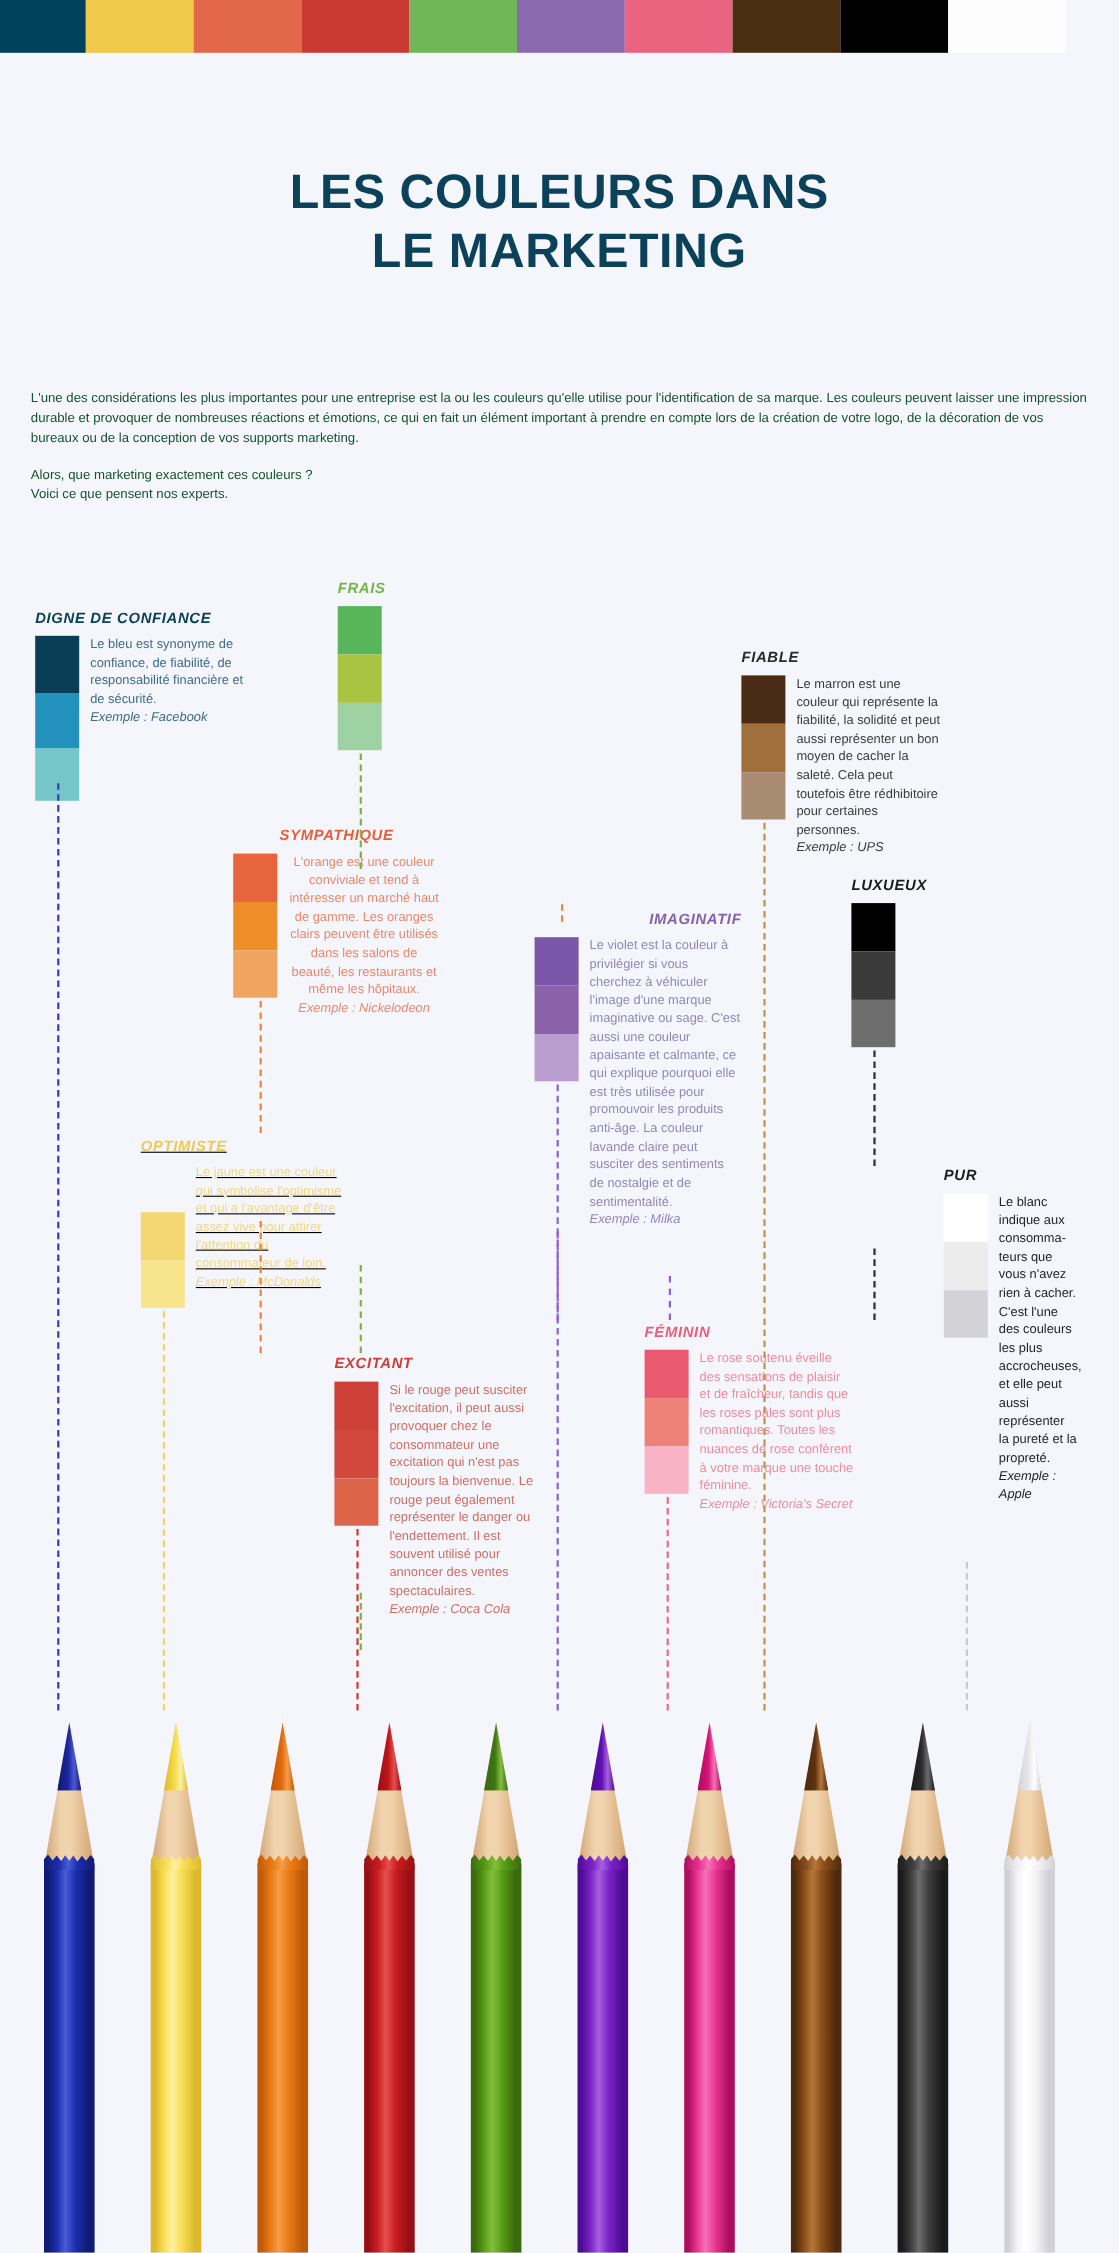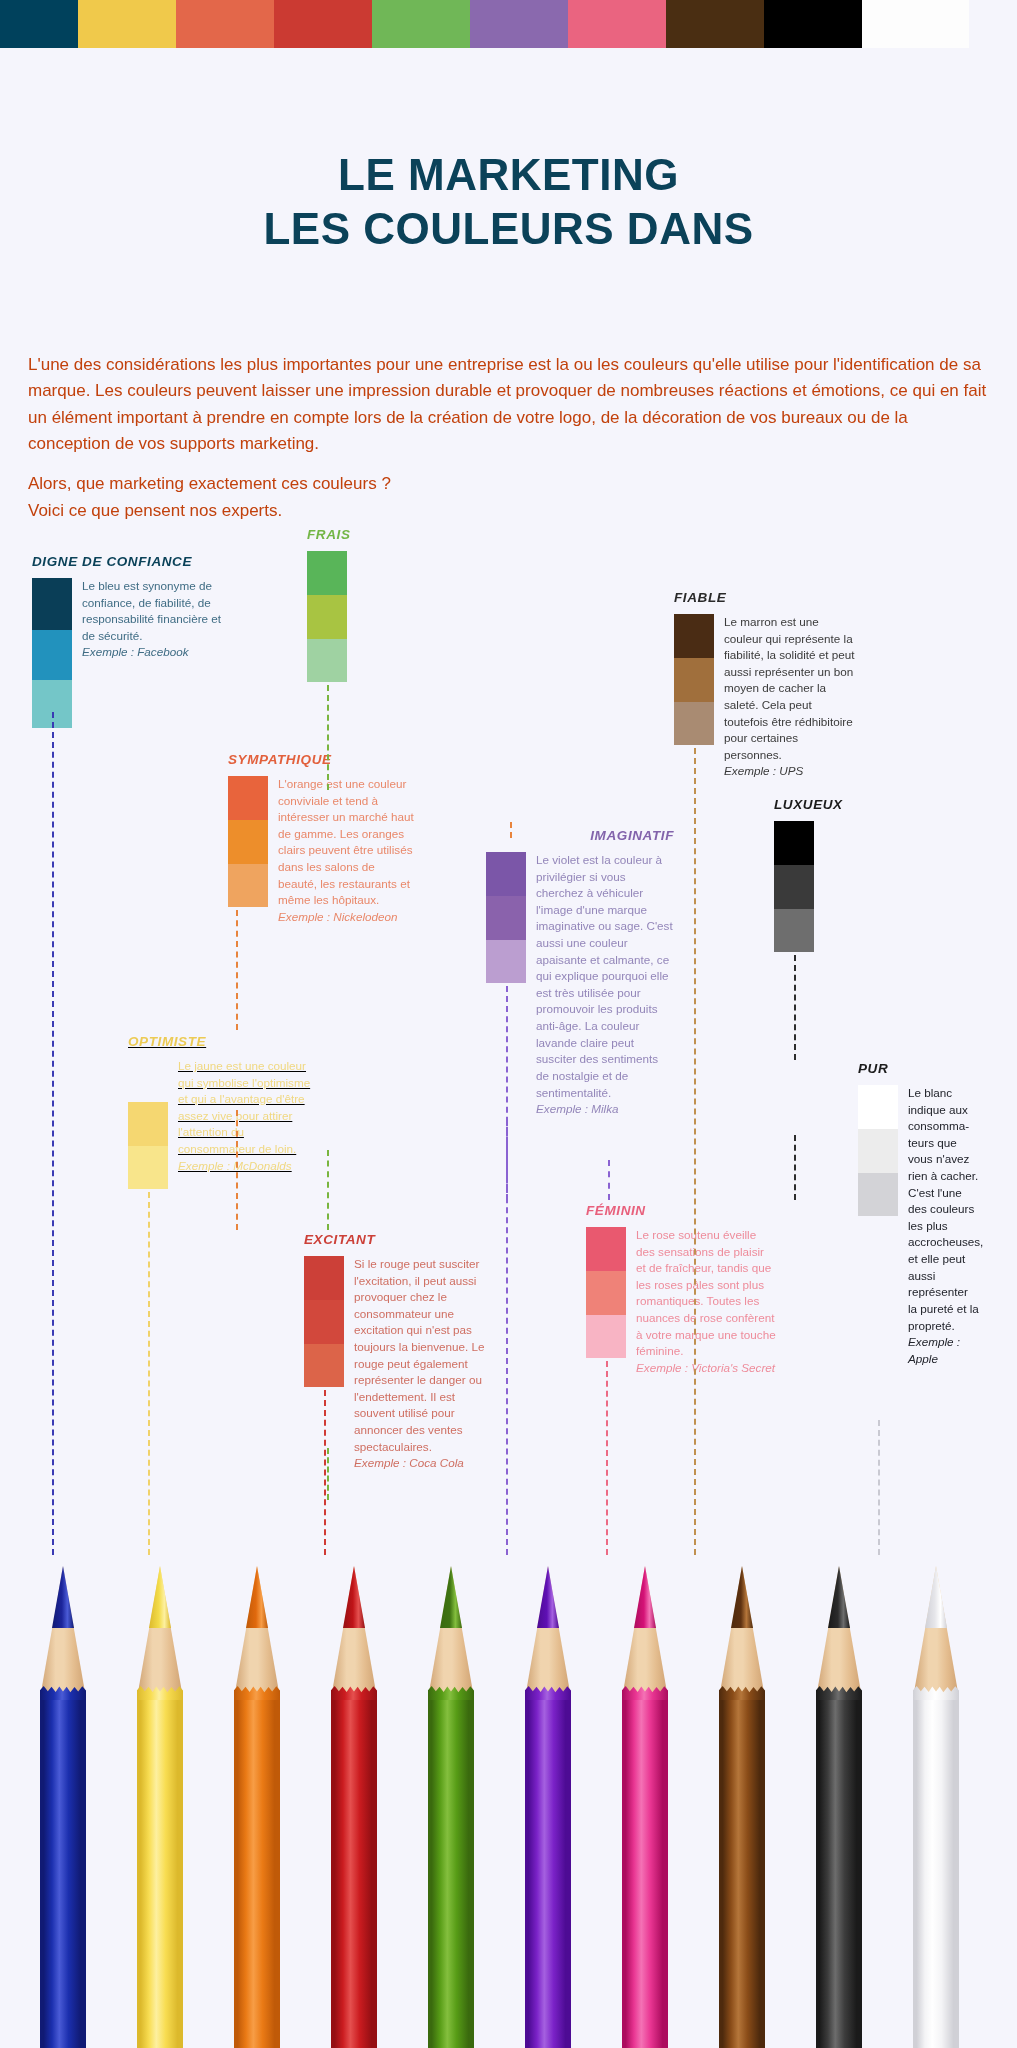--- a/index.html
+++ b/index.html
@@ -21,21 +21,21 @@
   }
   #title-block .tline {
     font-size:44px; font-weight:bold; letter-spacing:0.5px;
     color:#0b4259; line-height:1.22;
     font-family:"Liberation Sans", sans-serif;
   }
 
   
   #intro {
     position:absolute; left:28px; top:352px; width:962px;
-    font-size:17px; line-height:1.55; color:#c2410c;
+    font-size:12px; line-height:1.55; color:#14532d;
   }
   #intro p.q { margin-top:14px; }
 
   
   .card { position:absolute; }
   .card .ctitle {
     font-style:italic; font-weight:bold; font-size:13.5px;
     letter-spacing:0.6px; margin-bottom:9px;
   }
   .card .cbody { display:flex; align-items:flex-start; }
@@ -63,22 +63,22 @@
     <div class="sw" style="background: rgb(203, 58, 50); width: 98px;"></div>
     <div class="sw" style="background: rgb(112, 183, 87); width: 98px;"></div>
     <div class="sw" style="background: rgb(138, 105, 174); width: 98px;"></div>
     <div class="sw" style="background: rgb(234, 100, 128); width: 98px;"></div>
     <div class="sw" style="background: rgb(74, 46, 18); width: 98px;"></div>
     <div class="sw" style="background: rgb(0, 0, 0); width: 98px;"></div>
     <div class="sw" style="background: rgb(253, 253, 253); width: 107px;"></div>
   </div>
 
 <div id="title-block">
+  <div class="tline">LES COULEURS DANS</div>
   <div class="tline">LE MARKETING</div>
-  <div class="tline">LES COULEURS DANS</div>
 </div>
 
 <div id="intro">
   <div>L'une des considérations les plus importantes pour une entreprise est la ou les couleurs qu'elle utilise pour l'identification de sa marque. Les couleurs peuvent laisser une impression durable et provoquer de nombreuses réactions et émotions, ce qui en fait un élément important à prendre en compte lors de la création de votre logo, de la décoration de vos bureaux ou de la conception de vos supports marketing.</div>
   <p class="q">Alors, que marketing exactement ces couleurs ?</p>
   <div>Voici ce que pensent nos experts.</div>
 </div>
 
 <div id="cards-layer">
     <div class="card" style="left: 32px; top: 554px;">
@@ -106,21 +106,21 @@
       <div class="ctitle" style="color: rgb(42, 42, 42);">FIABLE</div>
       <div class="cbody">
         <div class="chips">
           <span style="background: rgb(74, 44, 20); width: 40px; height: 44px;"></span>
           <span style="background: rgb(160, 111, 60); width: 40px; height: 44px;"></span>
           <span style="background: rgb(169, 139, 114); width: 40px; height: 43px;"></span>
         </div>
         <div class="ctext" style="color: rgb(59, 59, 59); width: 142px;"><span>Le marron est une couleur qui représente la fiabilité, la solidité et peut aussi représenter un bon moyen de cacher la saleté. Cela peut toutefois être rédhibitoire pour certaines personnes. </span><span class="cex">Exemple : UPS</span></div>
       </div>
     </div>
-    <div class="card" style="left: 228px; top: 752px;">
+    <div class="card" style="left: 212px; top: 752px; text-align: center;">
       <div class="ctitle" style="color: rgb(226, 96, 60);">SYMPATHIQUE</div>
       <div class="cbody">
         <div class="chips">
           <span style="background: rgb(232, 100, 60); width: 40px; height: 44px;"></span>
           <span style="background: rgb(237, 142, 43); width: 40px; height: 44px;"></span>
           <span style="background: rgb(239, 164, 95); width: 40px; height: 43px;"></span>
         </div>
         <div class="ctext" style="color: rgb(233, 136, 106); width: 148px;"><span>L'orange est une couleur conviviale et tend à intéresser un marché haut de gamme. Les oranges clairs peuvent être utilisés dans les salons de beauté, les restaurants et même les hôpitaux. </span><span class="cex">Exemple : Nickelodeon</span></div>
       </div>
     </div>

